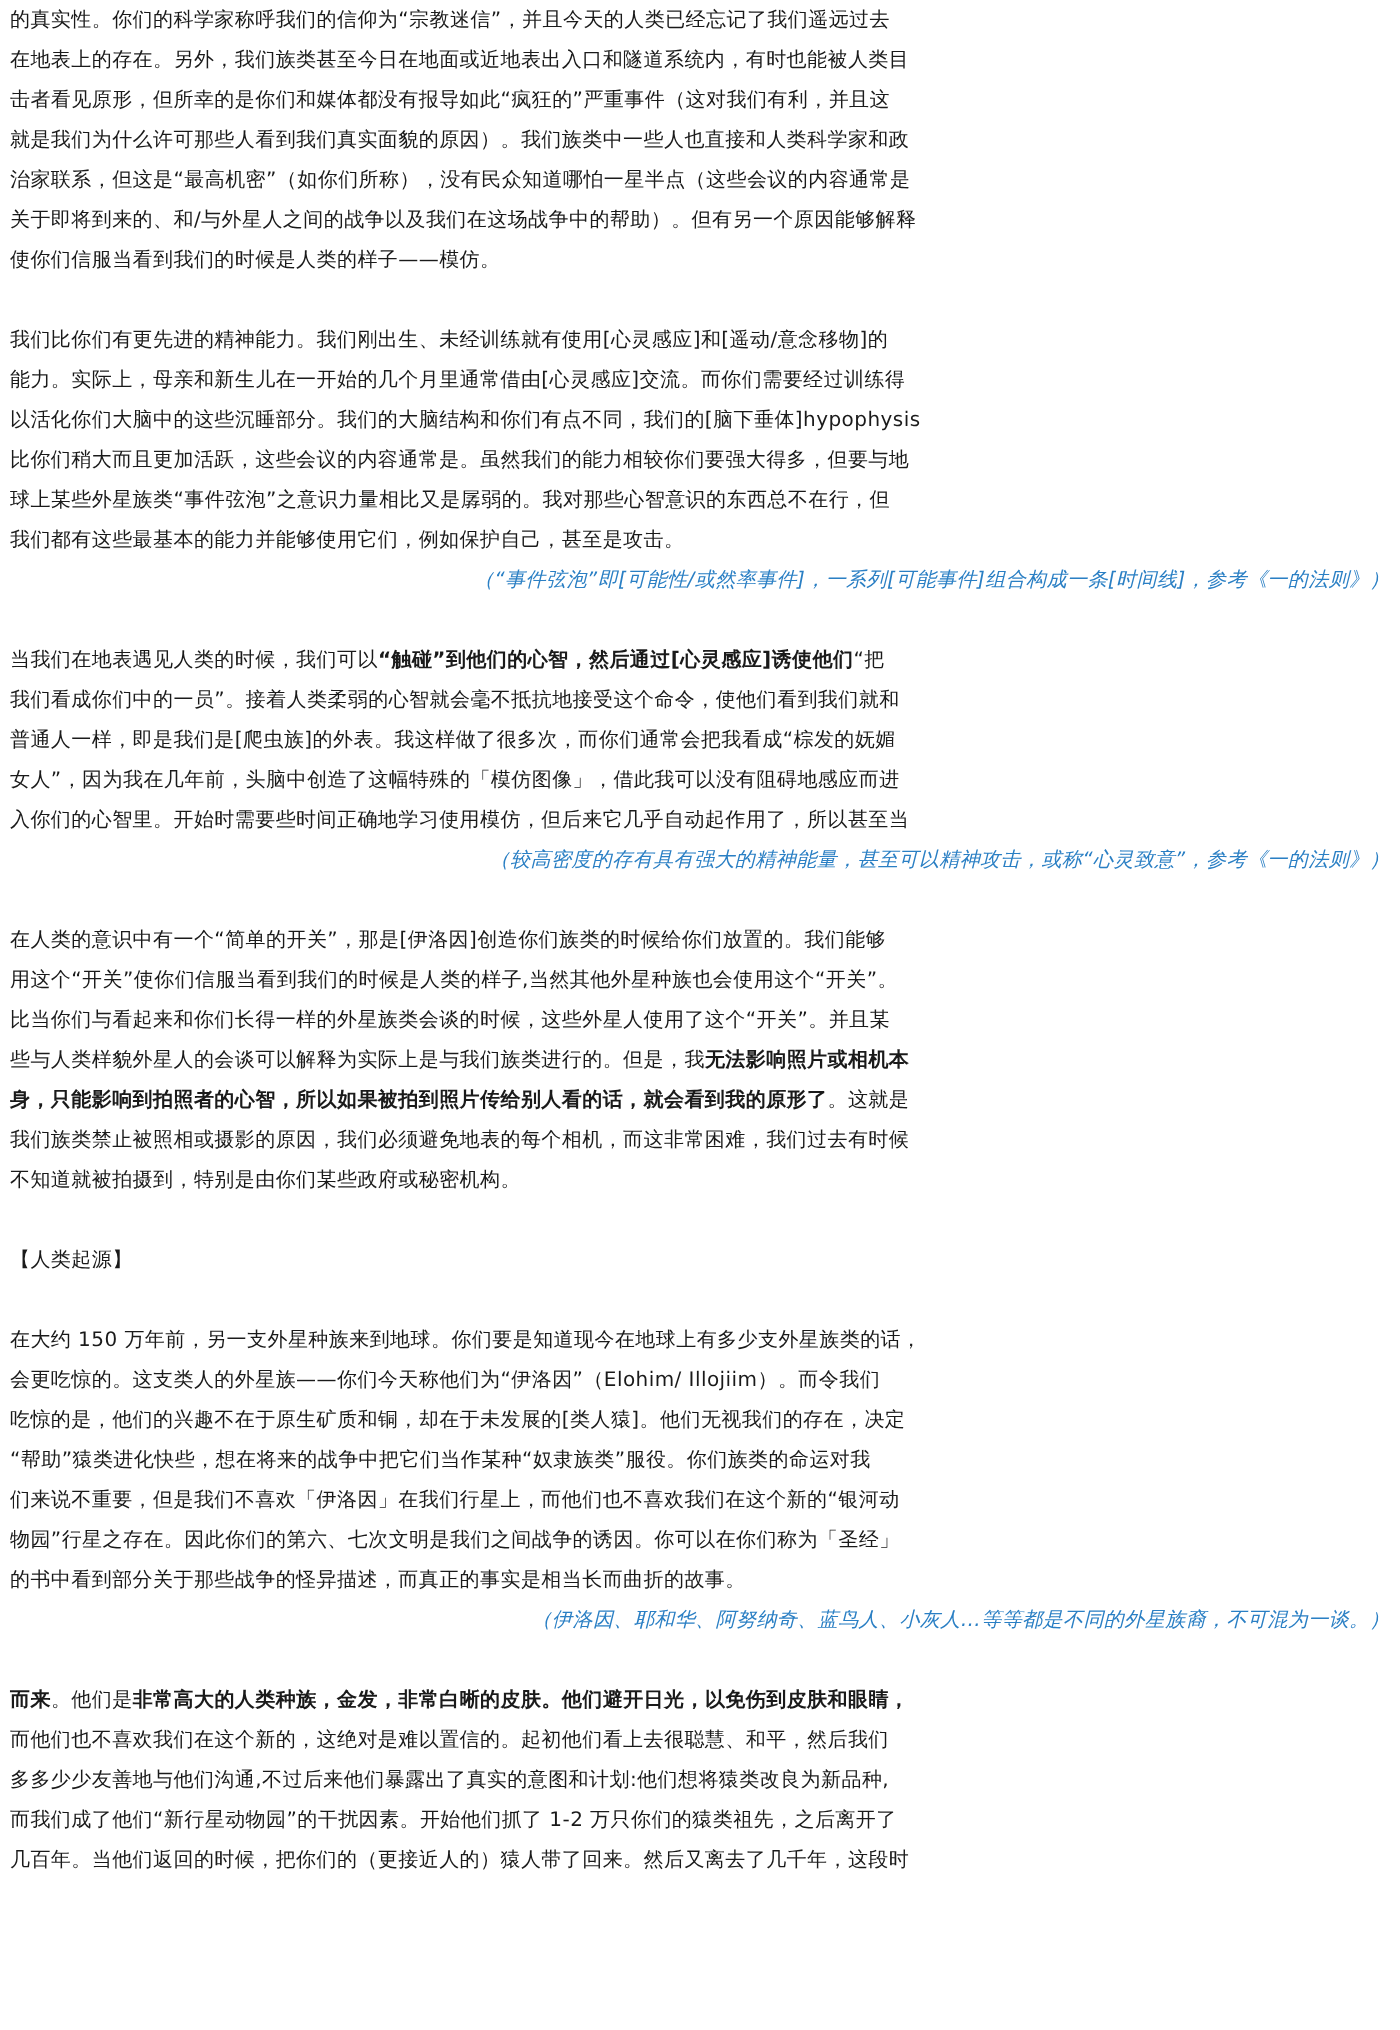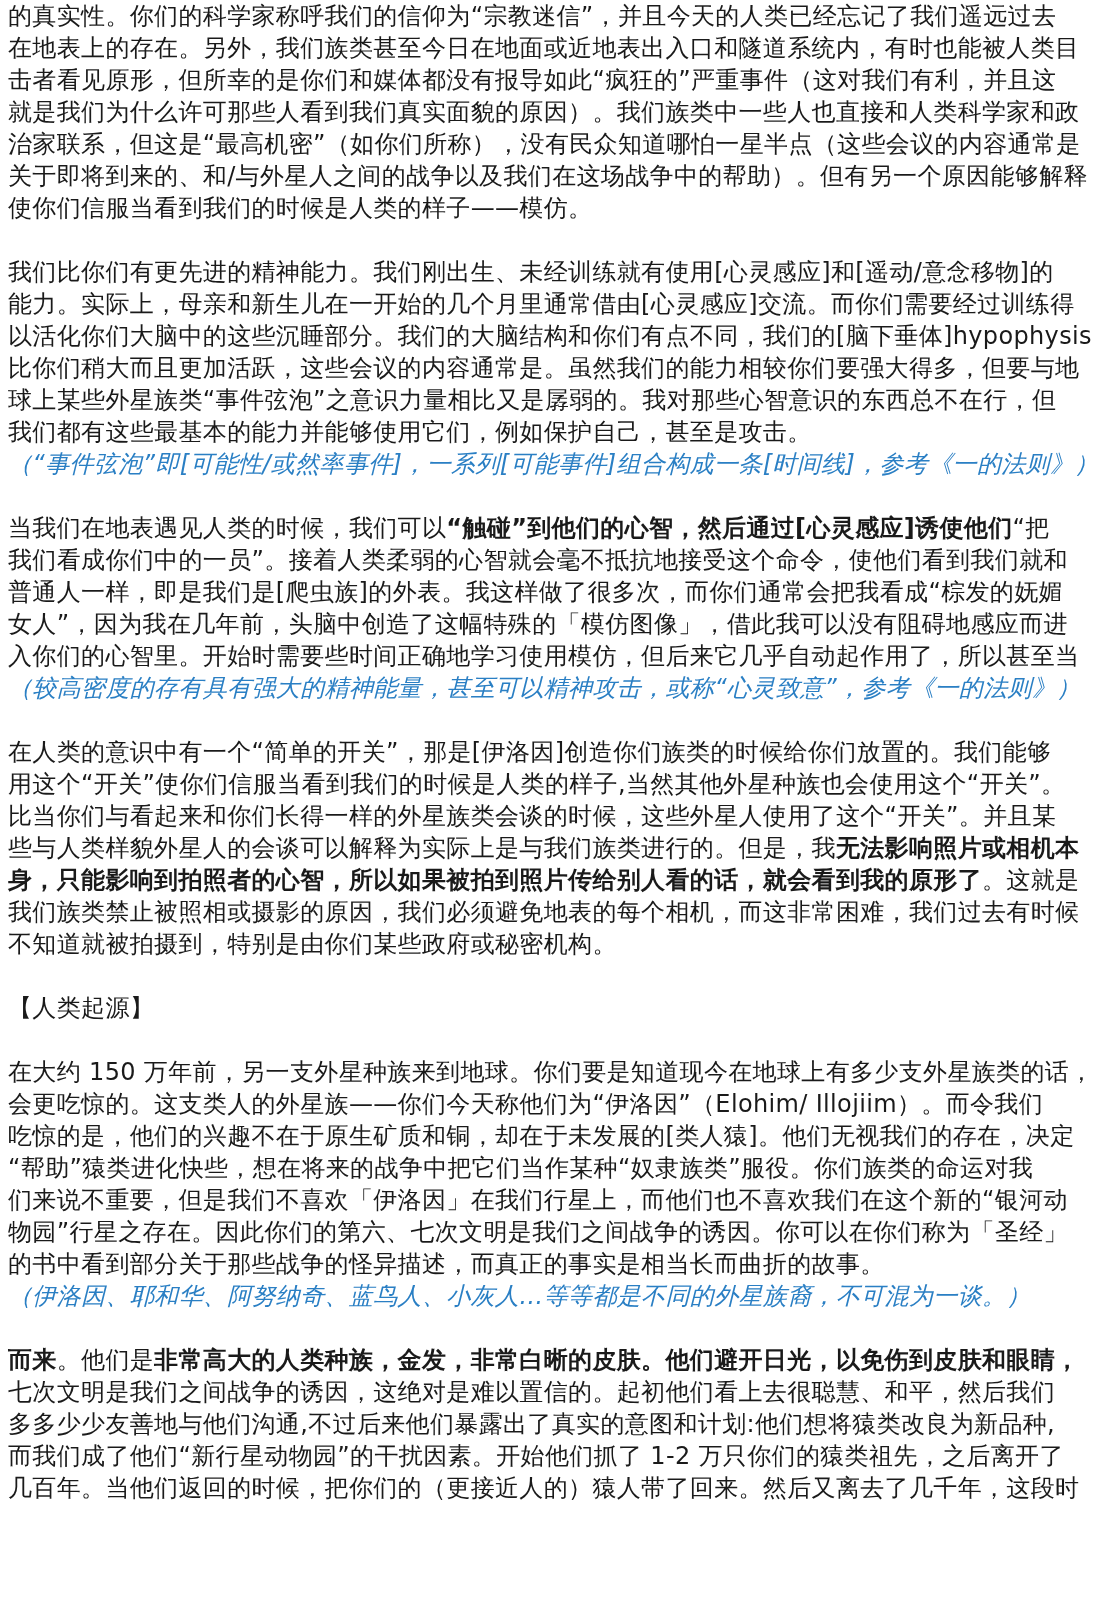--- a/index.html
+++ b/index.html
@@ -18,31 +18,32 @@
   .page {
     position: absolute;
     left: 8px;
     top: 0;
     width: 1104px;
   }
   .line {
     display: block;
     height: 32px;
     line-height: 32px;
-    font-size: 24px;
+    font-size: 16px;
     white-space: nowrap;
     letter-spacing: 0.35px;
   }
   .gap {
     display: block;
     height: 32px;
   }
   .note {
     color: #2a7fc4;
     font-style: italic;
+    text-align: right;
   }
   .heading {
     font-weight: normal;
   }
   b {
     font-weight: bold;
   }
 </style>
 </head>
 <body>
@@ -102,19 +103,19 @@
     <span class="line">“帮助”猿类进化快些，想在将来的战争中把它们当作某种“奴隶族类”服役。你们族类的命运对我</span>
     <span class="line">们来说不重要，但是我们不喜欢「伊洛因」在我们行星上，而他们也不喜欢我们在这个新的“银河动</span>
     <span class="line">物园”行星之存在。因此你们的第六、七次文明是我们之间战争的诱因。你可以在你们称为「圣经」</span>
     <span class="line">的书中看到部分关于那些战争的怪异描述，而真正的事实是相当长而曲折的故事。</span>
     <span class="line note">（伊洛因、耶和华、阿努纳奇、蓝鸟人、小灰人…等等都是不同的外星族裔，不可混为一谈。）</span>
   </div>
   <span class="gap"></span>
 
   <div>
     <span class="line"><b>而来</b><span>。他们是</span><b>非常高大的人类种族，金发，非常白晰的皮肤。他们避开日光，以免伤到皮肤和眼睛，</b></span>
-    <span class="line">七次文明是我们之间战争的诱因，这绝对是难以置信的。起初他们看上去很聪慧、和平，然后我们</span>
+    <span class="line">而他们也不喜欢我们在这个新的，这绝对是难以置信的。起初他们看上去很聪慧、和平，然后我们</span>
     <span class="line">多多少少友善地与他们沟通,不过后来他们暴露出了真实的意图和计划:他们想将猿类改良为新品种,</span>
     <span class="line">而我们成了他们“新行星动物园”的干扰因素。开始他们抓了 1-2 万只你们的猿类祖先，之后离开了</span>
     <span class="line">几百年。当他们返回的时候，把你们的（更接近人的）猿人带了回来。然后又离去了几千年，这段时</span>
   </div>
 
 </div>
 
 </body></html>

